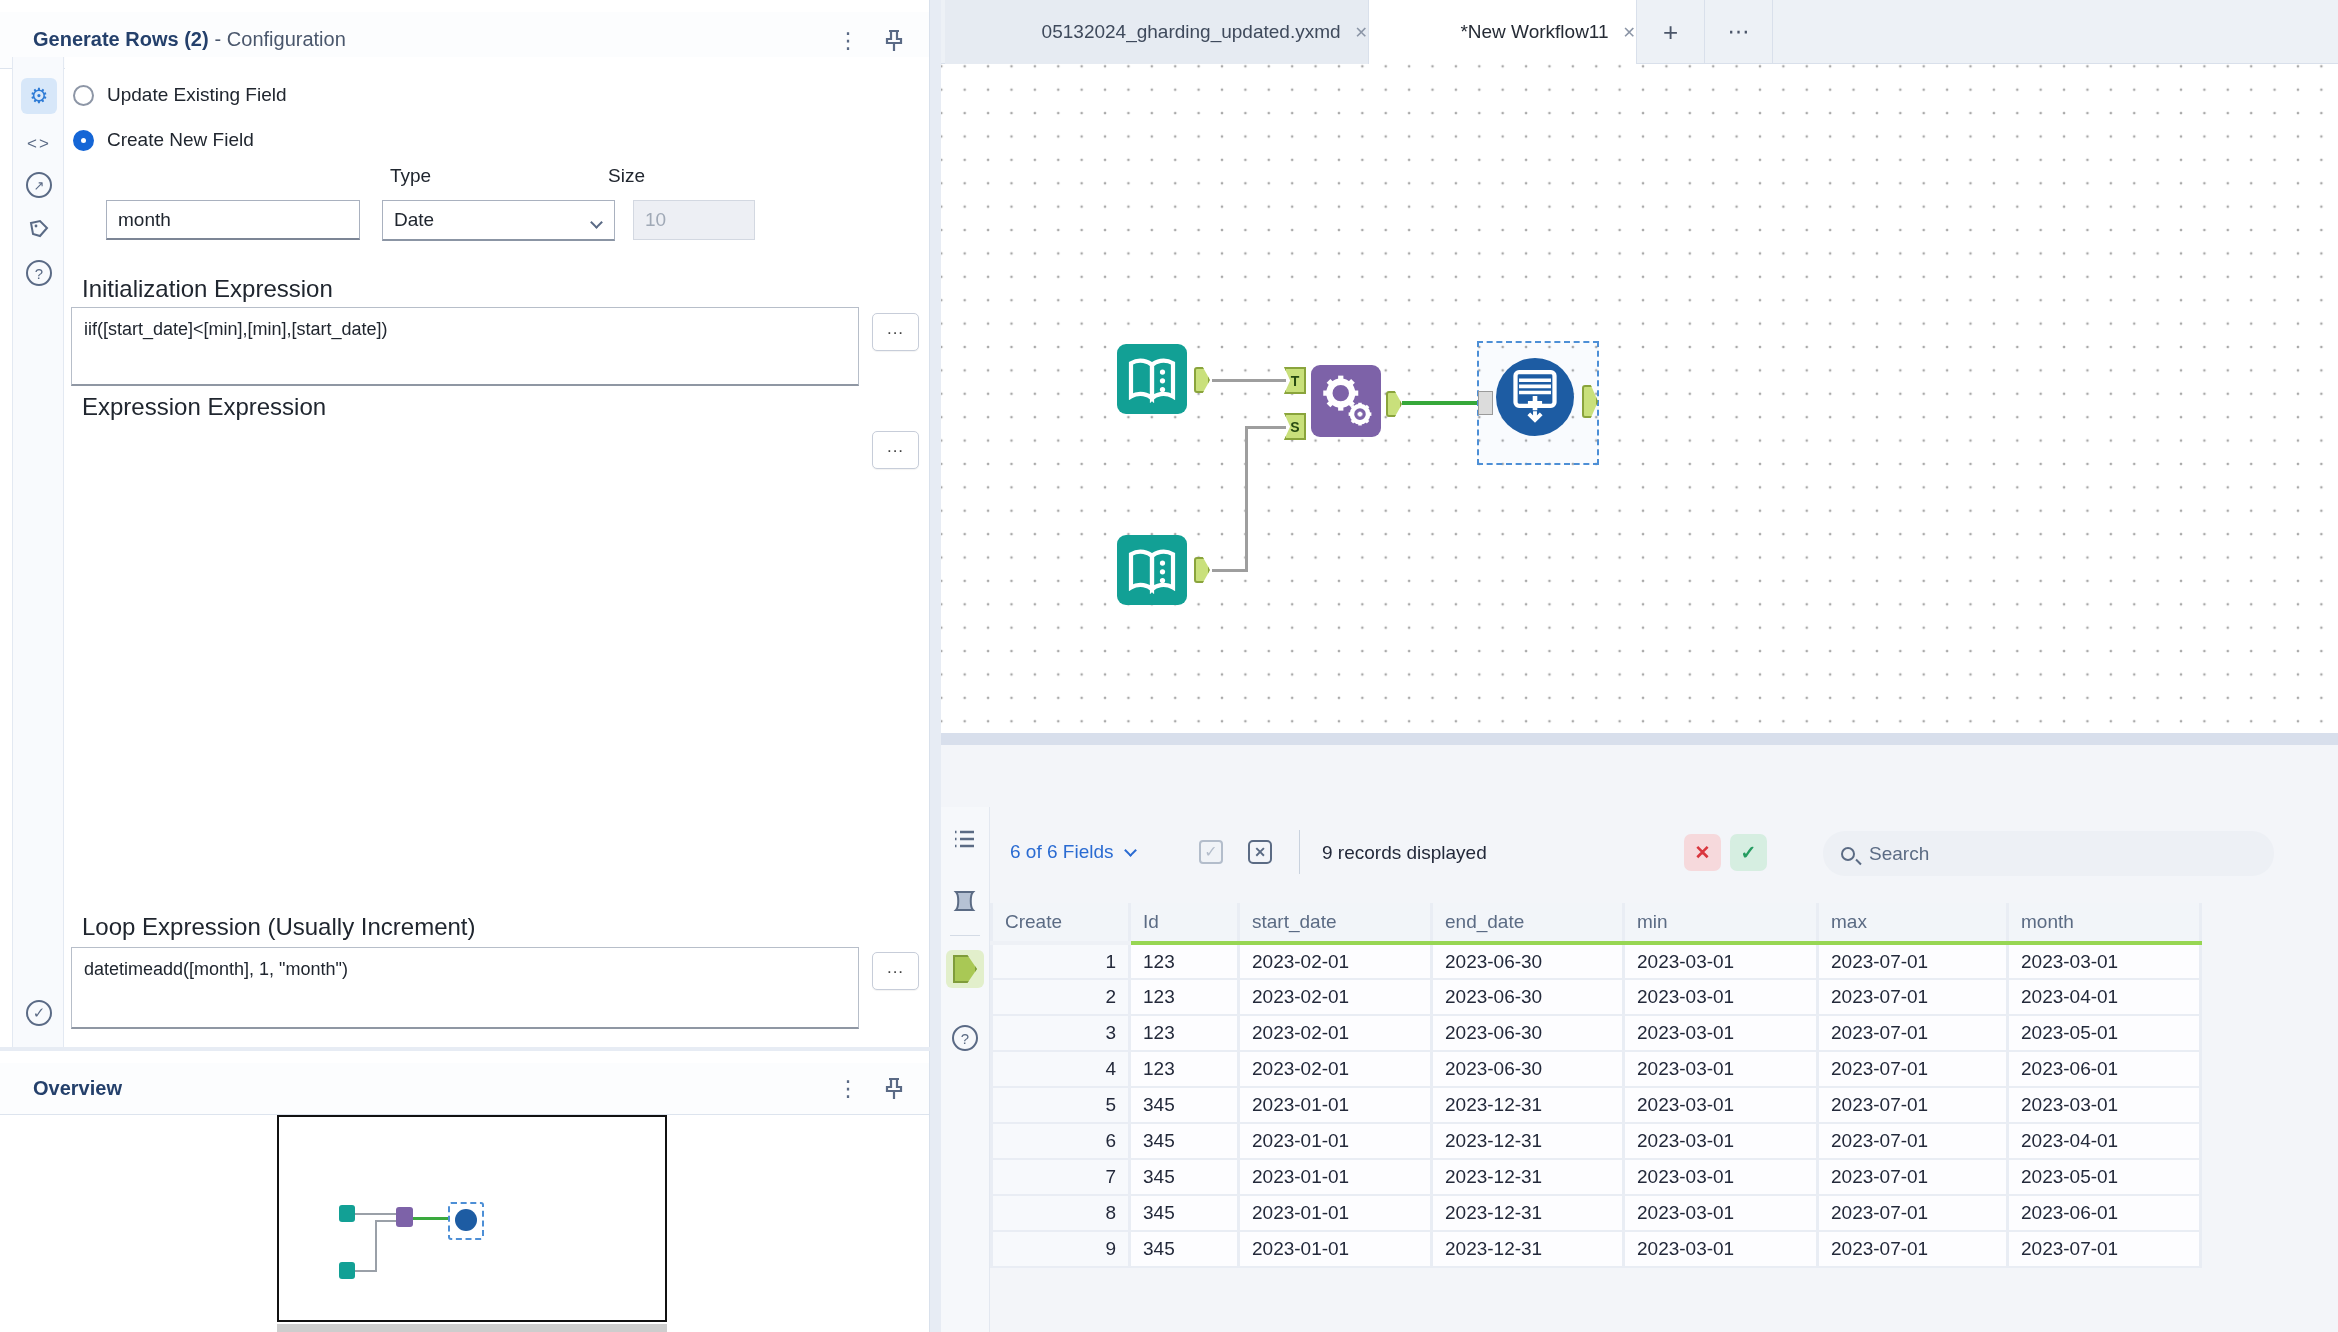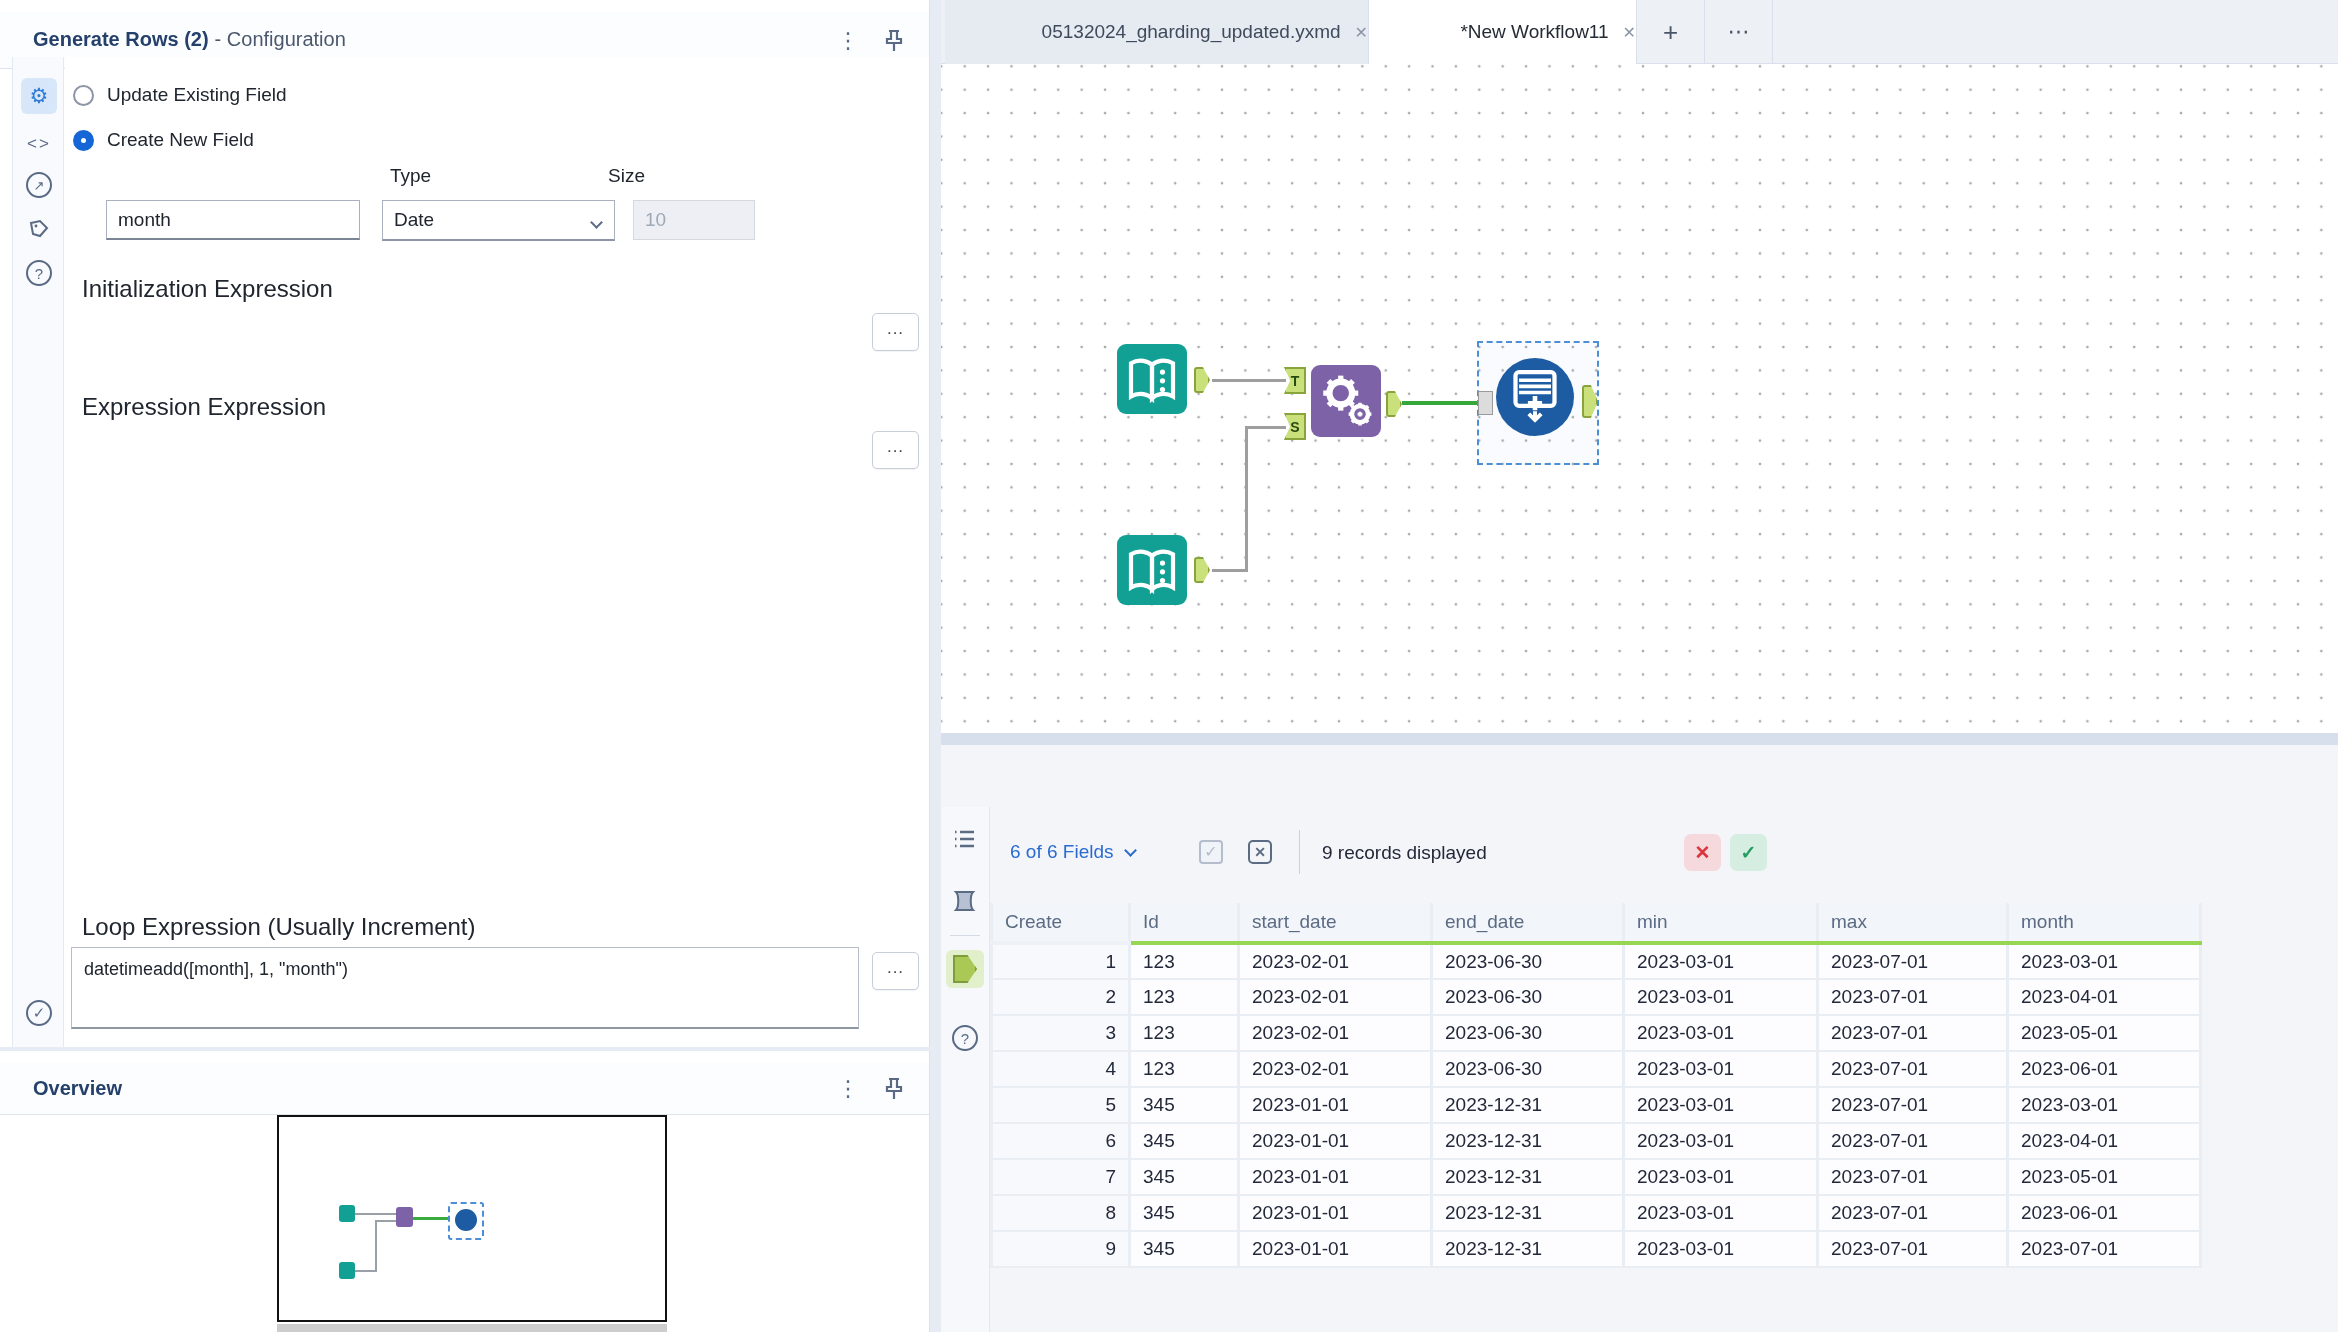--- a/index.html
+++ b/index.html
@@ -194,20 +194,21 @@
     <div class="fld-label" style="left:543px; top:108px;">Size</div>
 
     <div class="text-input" style="left:41px; top:143px; width:254px;">month</div>
     <div class="select" style="left:317px; top:143px; width:233px;">
       <span>Date</span>
       <span class="caret"></span>
     </div>
     <div class="text-input disabled" style="left:568px; top:143px; width:122px;">10</div>
 
     <div class="expr-label" style="left:17px; top:218px;">Initialization Expression</div>
+    <div class="expr-box" style="left:6px; top:250px; height:79px;">iif([start_date]&lt;[min],[min],[start_date])</div>
     <div class="dots-btn" style="left:807px; top:256px;">...</div>
 
     <div class="expr-label" style="left:17px; top:336px;">Expression Expression</div>
     <div class="dots-btn" style="left:807px; top:374px;">...</div>
 
     <div class="expr-label" style="left:17px; top:856px;">Loop Expression (Usually Increment)</div>
     <div class="expr-box" style="left:6px; top:890px; height:82px;">datetimeadd([month], 1, "month")</div>
     <div class="dots-btn" style="left:807px; top:895px;">...</div>
   </div>
 </div>
@@ -360,20 +361,24 @@
       <div class="fields-sel">
         <span>6 of 6 Fields</span>
         <span class="caret-down"></span>
       </div>
       <div class="cb-icon" style="left:209px; top:33px;">✓</div>
       <div class="xb-icon" style="left:258px; top:33px;">✕</div>
       <div class="vdiv" style="left:309px; top:23px;"></div>
       <div class="records-text" style="left:332px; top:35px;">9 records displayed</div>
       <div class="sq-btn red" style="left:694px; top:27px;">✕</div>
       <div class="sq-btn green" style="left:740px; top:27px;">✓</div>
+      <div class="searchbox" style="left:833px; top:24px; width:451px;">
+        <span class="mag"></span>
+        <span>Search</span>
+      </div>
 
     </div>
 
     <table class="results-grid">
       <colgroup>
           <col style="width: 138px;">
           <col style="width: 109px;">
           <col style="width: 193px;">
           <col style="width: 192px;">
           <col style="width: 194px;">

